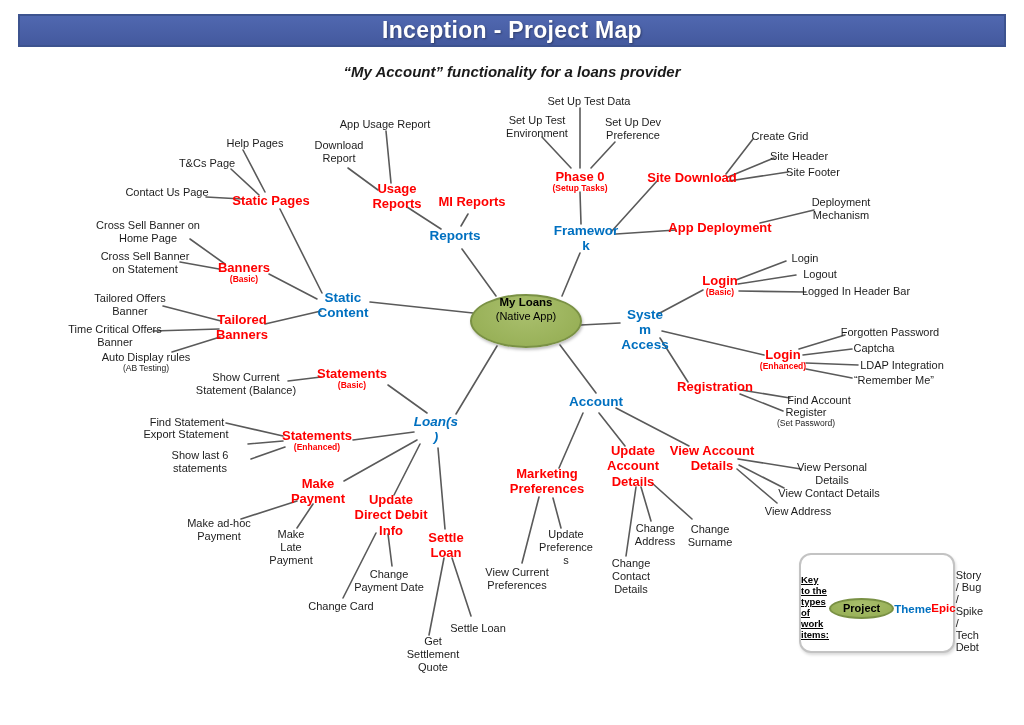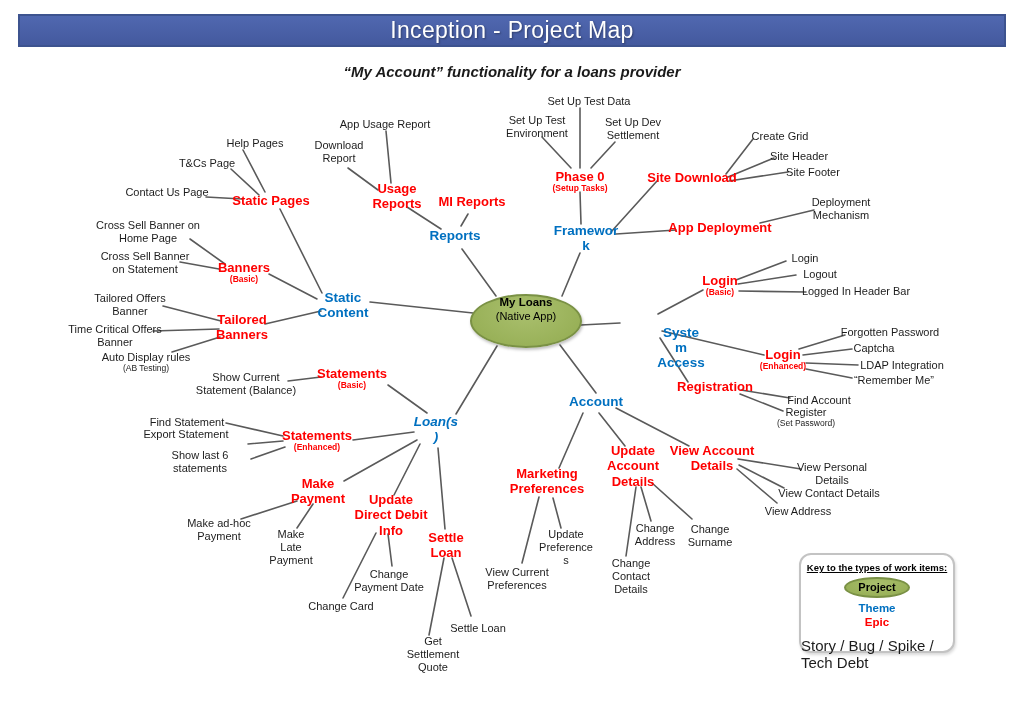--- a/index.html
+++ b/index.html
@@ -3,21 +3,21 @@
 <meta charset="utf-8">
 <style>
   html,body{margin:0;padding:0;background:#ffffff;}
   .canvas{position:relative;width:1024px;height:725px;background:#ffffff;overflow:hidden;
           font-family:"Liberation Sans","DejaVu Sans",sans-serif;}
 
   
   .titlebar{position:absolute;left:18px;top:14px;width:984px;height:29px;
             background:linear-gradient(#5068b0,#44599e);border:2px solid #3d538f;
             display:flex;align-items:center;justify-content:center;}
-  .titlebar .t{color:#ffffff;font-size:23px;font-weight:400;letter-spacing:.3px;
+  .titlebar .t{color:#ffffff;font-size:23px;font-weight:700;letter-spacing:.3px;
                text-shadow:1px 1px 2px rgba(0,0,0,.35);}
   .subtitle{position:absolute;top:63px;left:0;width:100%;text-align:center;
             font-style:italic;font-weight:700;font-size:15px;color:#1a1a1a;}
 
   .footer{position:absolute;left:0;top:676px;width:1024px;height:31px;
           background:linear-gradient(#4f67af,#44599e);}
   .footer .copy{position:absolute;left:20px;bottom:4px;color:#ffffff;font-size:10px;}
   .footer .mid{position:absolute;left:0;top:0;width:100%;height:100%;
                display:flex;align-items:center;justify-content:center;color:#ffffff;}
   .footer .fi{font-size:17px;}
@@ -44,28 +44,28 @@
         background:radial-gradient(ellipse at 50% 30%,#aac06e,#92ab50);
         border:2px solid #7a9145;box-shadow:1px 2px 3px rgba(0,0,0,.25);
         display:flex;flex-direction:column;align-items:center;justify-content:flex-start;}
   .node.project .lab{font-size:11.5px;font-weight:700;color:#000000;}
   .node.project .sub{font-size:11px;color:#000000;}
 
   
   .legend{position:absolute;left:799px;top:553px;width:156px;height:100px;box-sizing:border-box;
           background:#ffffff;border:2px solid #c3c3c3;border-radius:12px;
           box-shadow:1px 2px 3px rgba(0,0,0,.15);
-          display:flex;flex-direction:column;align-items:center;padding-top:7px;}
+          display:flex;flex-direction:row;align-items:center;padding-top:7px;}
   .legend .lt{font-size:9.5px;font-weight:700;text-decoration:underline;color:#000;}
   .legend .proj{margin-top:4px;background:radial-gradient(ellipse at 50% 30%,#aac06e,#92ab50);
           border:2px solid #7a9145;border-radius:50%;padding:2px 12px 3px;
           font-size:11px;font-weight:700;color:#000;}
   .legend .th{margin-top:4px;font-size:11.5px;font-weight:700;color:#0070c0;}
   .legend .ep{margin-top:2px;font-size:11.5px;font-weight:700;color:#fe0000;}
-  .legend .st{margin-top:9px;font-size:15px;color:#1c1c1c;}
+  .legend .st{margin-top:9px;font-size:11px;color:#1c1c1c;}
 </style>
 </head>
 <body>
 
 <div class="canvas">
 
   <div class="titlebar">
     <span class="t">Inception - Project Map</span>
   </div>
 
@@ -143,21 +143,21 @@
       <line x1="452" y1="558" x2="471" y2="616"></line>
     </svg>
 
   <div id="nodes">
       <div class="node project" style="left: 526px; top: 321px;"><div class="lab">My Loans</div><div class="sub">(Native App)</div></div>
       <div class="node theme" style="left: 343px; top: 306px;"><div class="lab">Static
 Content</div></div>
       <div class="node theme" style="left: 455px; top: 236px;"><div class="lab">Reports</div></div>
       <div class="node theme" style="left: 586px; top: 239px;"><div class="lab">Framewor
 k</div></div>
-      <div class="node theme" style="left: 645px; top: 348px; margin-left: 36px;"><div class="lab">Syste
+      <div class="node theme" style="left: 645px; top: 330px;"><div class="lab">Syste
 m
 Access</div></div>
       <div class="node theme" style="left: 596px; top: 402px;"><div class="lab">Account</div></div>
       <div class="node theme" style="left: 436px; top: 430px; font-style: italic;"><div class="lab">Loan(s
 )</div></div>
       <div class="node epic" style="left: 271px; top: 201px;"><div class="lab">Static Pages</div></div>
       <div class="node epic" style="left: 244px; top: 272px;"><div class="lab">Banners</div><div class="sub">(Basic)</div></div>
       <div class="node epic" style="left: 242px; top: 327px;"><div class="lab">Tailored
 Banners</div></div>
       <div class="node epic" style="left: 397px; top: 196px;"><div class="lab">Usage
@@ -197,21 +197,21 @@
       <div class="node story" style="left: 115px; top: 336px;"><div class="lab">Time Critical Offers
 Banner</div></div>
       <div class="node story" style="left: 146px; top: 362px;"><div class="lab">Auto Display rules</div><div class="sub">(AB Testing)</div></div>
       <div class="node story" style="left: 385px; top: 124px;"><div class="lab">App Usage Report</div></div>
       <div class="node story" style="left: 339px; top: 152px;"><div class="lab">Download
 Report</div></div>
       <div class="node story" style="left: 589px; top: 101px;"><div class="lab">Set Up Test Data</div></div>
       <div class="node story" style="left: 537px; top: 127px;"><div class="lab">Set Up Test
 Environment</div></div>
       <div class="node story" style="left: 633px; top: 129px;"><div class="lab">Set Up Dev
-Settlement</div></div>
+Preference</div></div>
       <div class="node story" style="left: 780px; top: 136px;"><div class="lab">Create Grid</div></div>
       <div class="node story" style="left: 799px; top: 156px;"><div class="lab">Site Header</div></div>
       <div class="node story" style="left: 813px; top: 172px;"><div class="lab">Site Footer</div></div>
       <div class="node story" style="left: 841px; top: 209px;"><div class="lab">Deployment
 Mechanism</div></div>
       <div class="node story" style="left: 805px; top: 258px;"><div class="lab">Login</div></div>
       <div class="node story" style="left: 820px; top: 274px;"><div class="lab">Logout</div></div>
       <div class="node story" style="left: 856px; top: 291px;"><div class="lab">Logged In Header Bar</div></div>
       <div class="node story" style="left: 890px; top: 332px;"><div class="lab">Forgotten Password</div></div>
       <div class="node story" style="left: 874px; top: 348px;"><div class="lab">Captcha</div></div>

